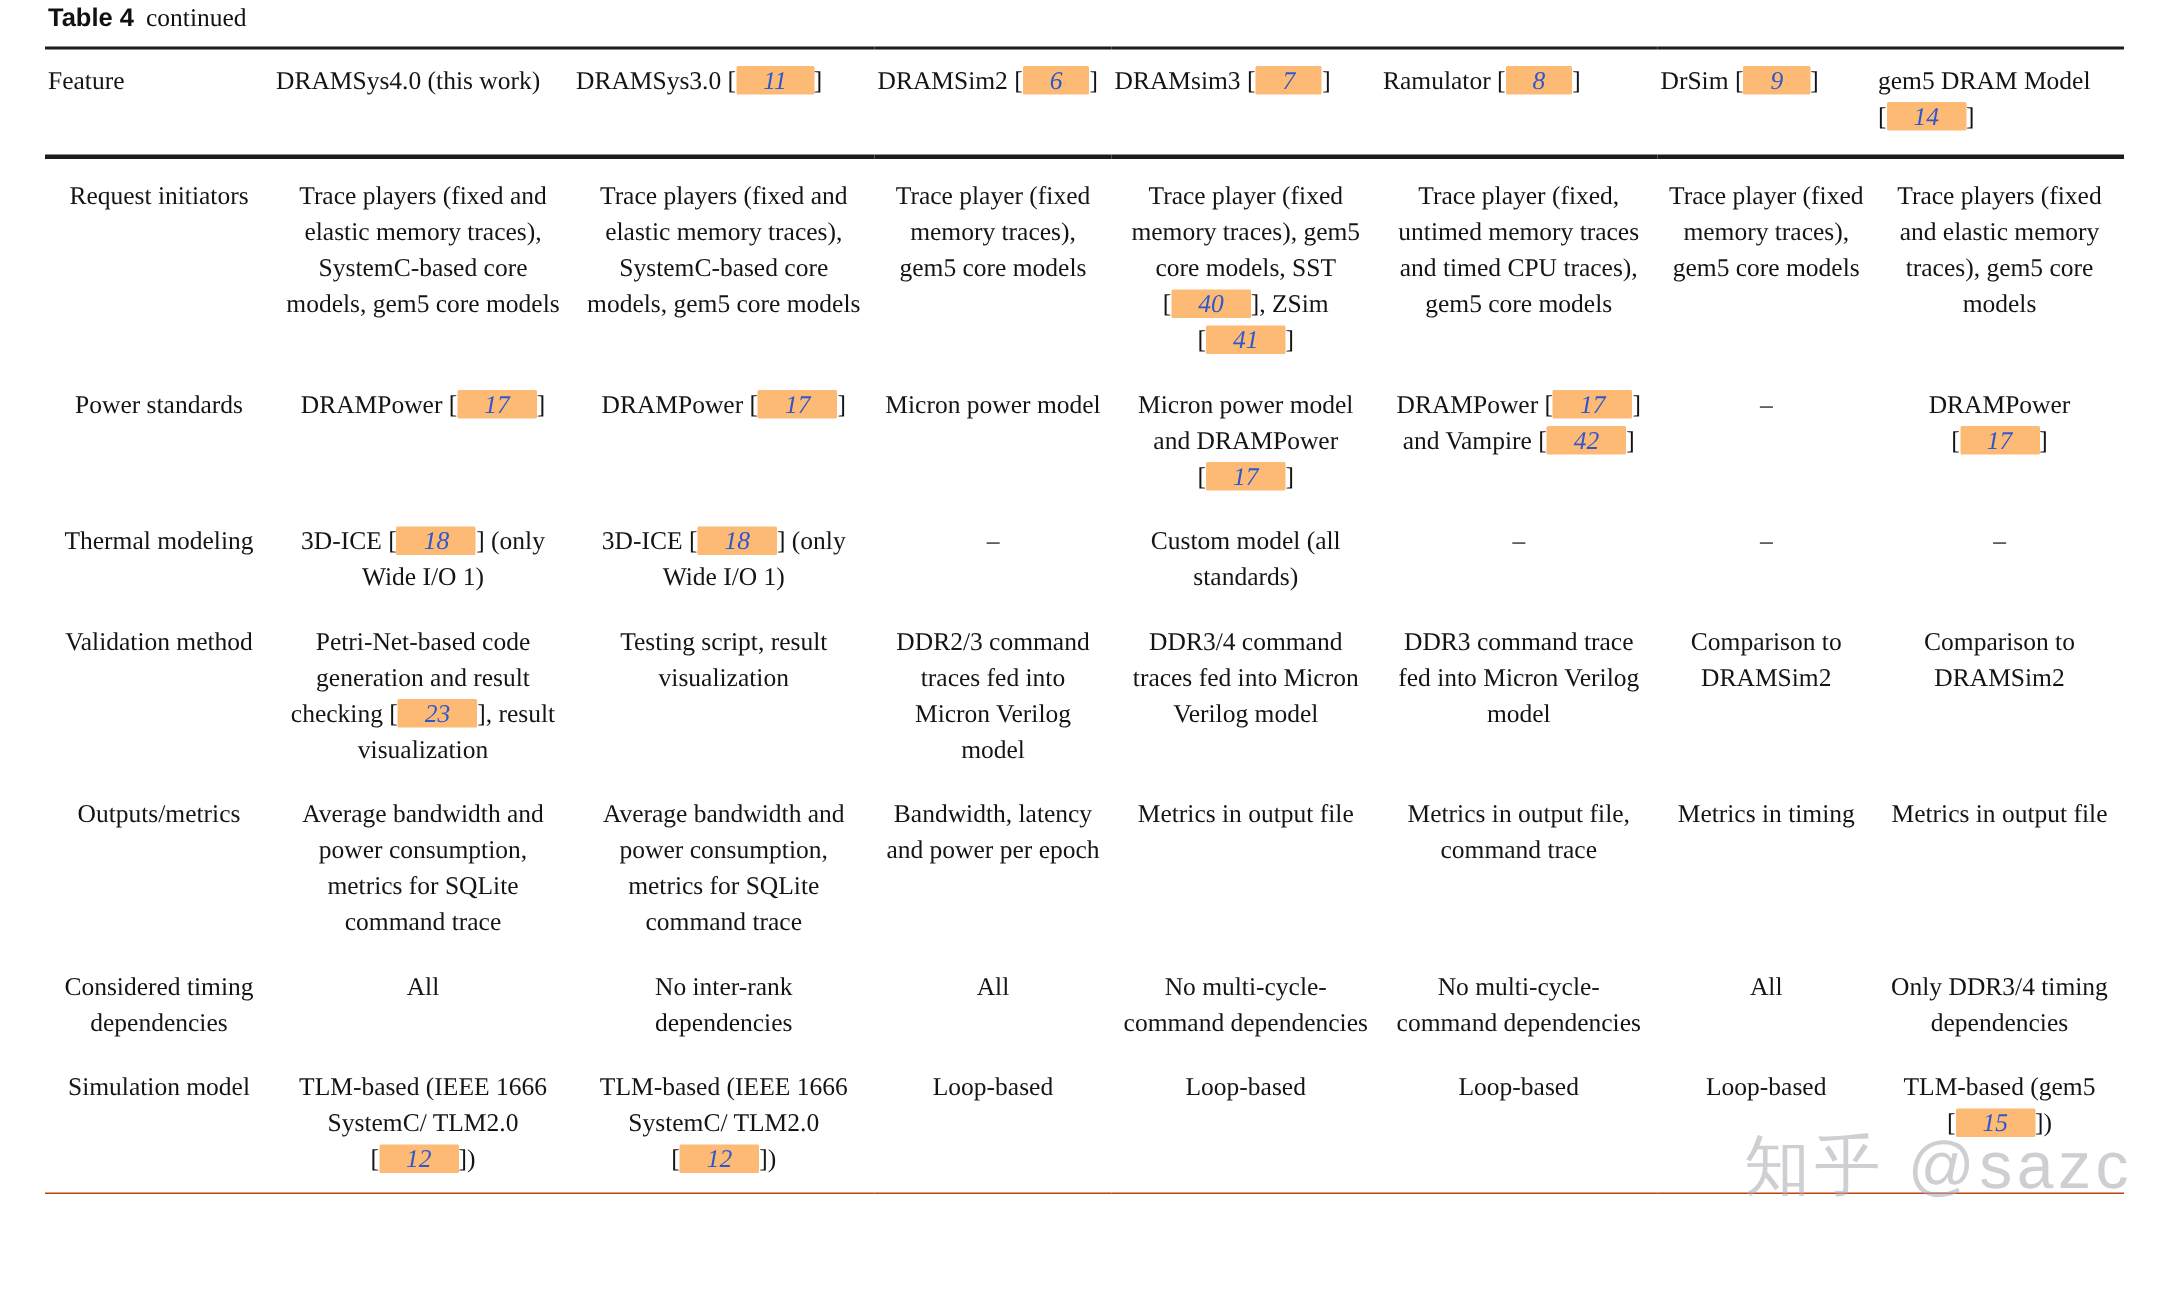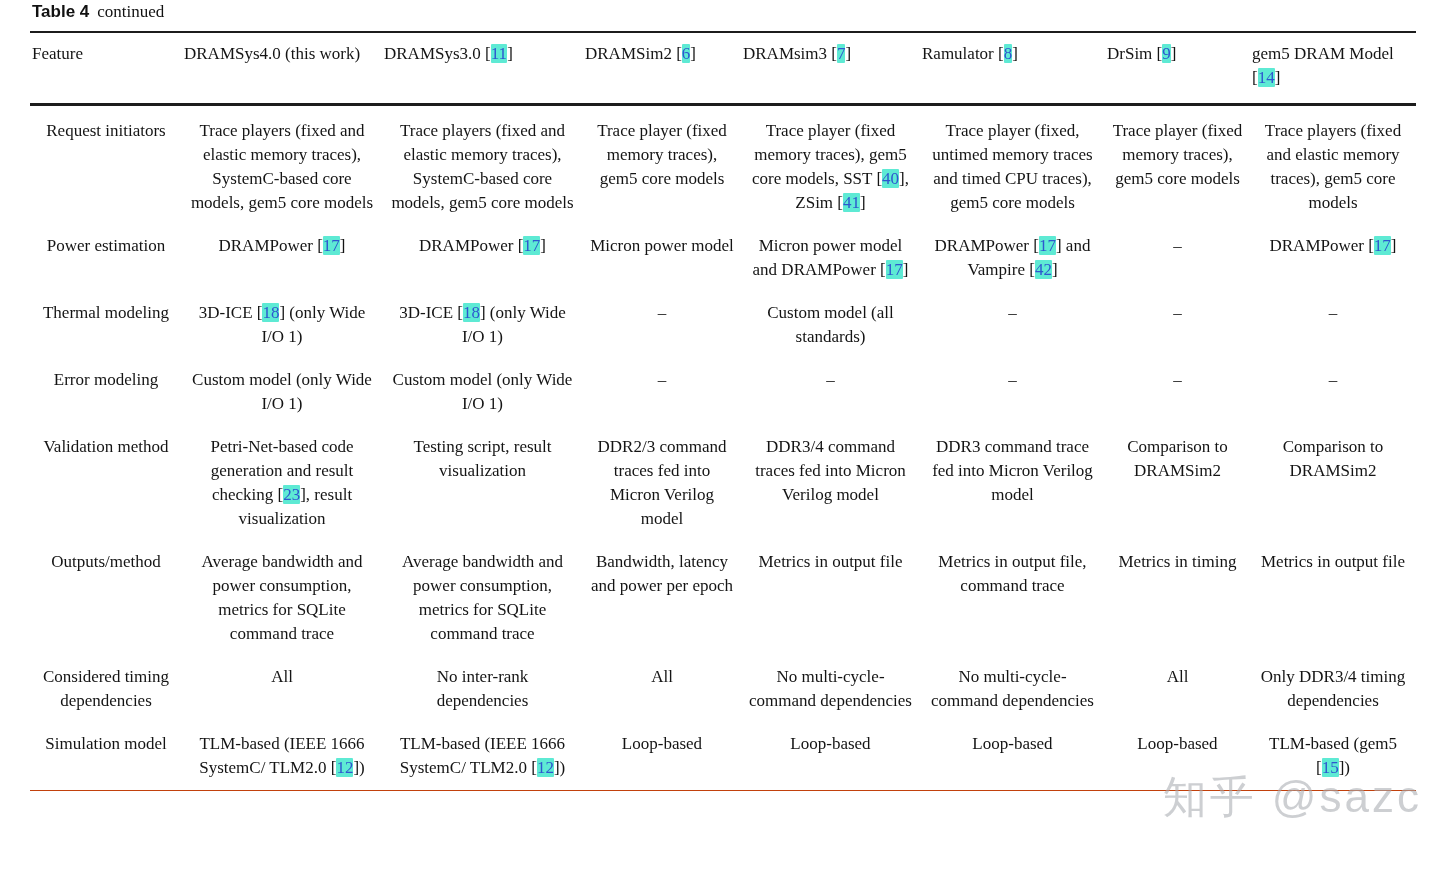--- a/index.html
+++ b/index.html
@@ -49,28 +49,29 @@
   tbody td {
     text-align: center;
     vertical-align: top;
     padding: 9px 7px 10px 7px;
     line-height: 24px;
   }
   tbody tr:first-child td { padding-top: 13px; }
   td.feature { text-align: center; }
   .cite {
     color: #2e57cf;
-    background: #5eead4;
+    background: #fdba74;
     border-radius: 1px;
-    padding: 0 0;
+    padding: 0 18px;
     cursor: pointer;
+    font-style: italic;
   }
   .watermark {
     position: absolute;
-    top: 768px;
+    top: 748px;
     right: 18px;
     font-family: "Liberation Sans", sans-serif;
     font-size: 44px;
     letter-spacing: 3px;
     color: rgba(168, 172, 178, 0.58);
     pointer-events: none;
     white-space: nowrap;
   }
 </style>
 </head>
@@ -110,61 +111,51 @@
           <td class="feature">Request initiators</td>
           <td>Trace players (fixed and elastic memory traces), SystemC-based core models, gem5 core models</td>
           <td>Trace players (fixed and elastic memory traces), SystemC-based core models, gem5 core models</td>
           <td>Trace player (fixed memory traces), gem5 core models</td>
           <td>Trace player (fixed memory traces), gem5 core models, SST [<span class="cite">40</span>], ZSim [<span class="cite">41</span>]</td>
           <td>Trace player (fixed, untimed memory traces and timed CPU traces), gem5 core models</td>
           <td>Trace player (fixed memory traces), gem5 core models</td>
           <td>Trace players (fixed and elastic memory traces), gem5 core models</td>
         </tr>
         <tr>
-          <td class="feature">Power estimation</td>
+          <td class="feature">Power standards</td>
           <td>DRAMPower [<span class="cite">17</span>]</td>
           <td>DRAMPower [<span class="cite">17</span>]</td>
           <td>Micron power model</td>
           <td>Micron power model and DRAMPower [<span class="cite">17</span>]</td>
           <td>DRAMPower [<span class="cite">17</span>] and Vampire [<span class="cite">42</span>]</td>
           <td>–</td>
           <td>DRAMPower [<span class="cite">17</span>]</td>
         </tr>
         <tr>
           <td class="feature">Thermal modeling</td>
           <td>3D-ICE [<span class="cite">18</span>] (only Wide I/O 1)</td>
           <td>3D-ICE [<span class="cite">18</span>] (only Wide I/O 1)</td>
           <td>–</td>
           <td>Custom model (all standards)</td>
           <td>–</td>
           <td>–</td>
           <td>–</td>
         </tr>
         <tr>
-          <td class="feature">Error modeling</td>
-          <td>Custom model (only Wide I/O 1)</td>
-          <td>Custom model (only Wide I/O 1)</td>
-          <td>–</td>
-          <td>–</td>
-          <td>–</td>
-          <td>–</td>
-          <td>–</td>
-        </tr>
-        <tr>
           <td class="feature">Validation method</td>
           <td>Petri-Net-based code generation and result checking [<span class="cite">23</span>], result visualization</td>
           <td>Testing script, result visualization</td>
           <td>DDR2/3 command traces fed into Micron Verilog model</td>
           <td>DDR3/4 command traces fed into Micron Verilog model</td>
           <td>DDR3 command trace fed into Micron Verilog model</td>
           <td>Comparison to DRAMSim2</td>
           <td>Comparison to DRAMSim2</td>
         </tr>
         <tr>
-          <td class="feature">Outputs/method</td>
+          <td class="feature">Outputs/metrics</td>
           <td>Average bandwidth and power consumption, metrics for SQLite command trace</td>
           <td>Average bandwidth and power consumption, metrics for SQLite command trace</td>
           <td>Bandwidth, latency and power per epoch</td>
           <td>Metrics in output file</td>
           <td>Metrics in output file, command trace</td>
           <td>Metrics in timing</td>
           <td>Metrics in output file</td>
         </tr>
         <tr>
           <td class="feature">Considered timing dependencies</td>

